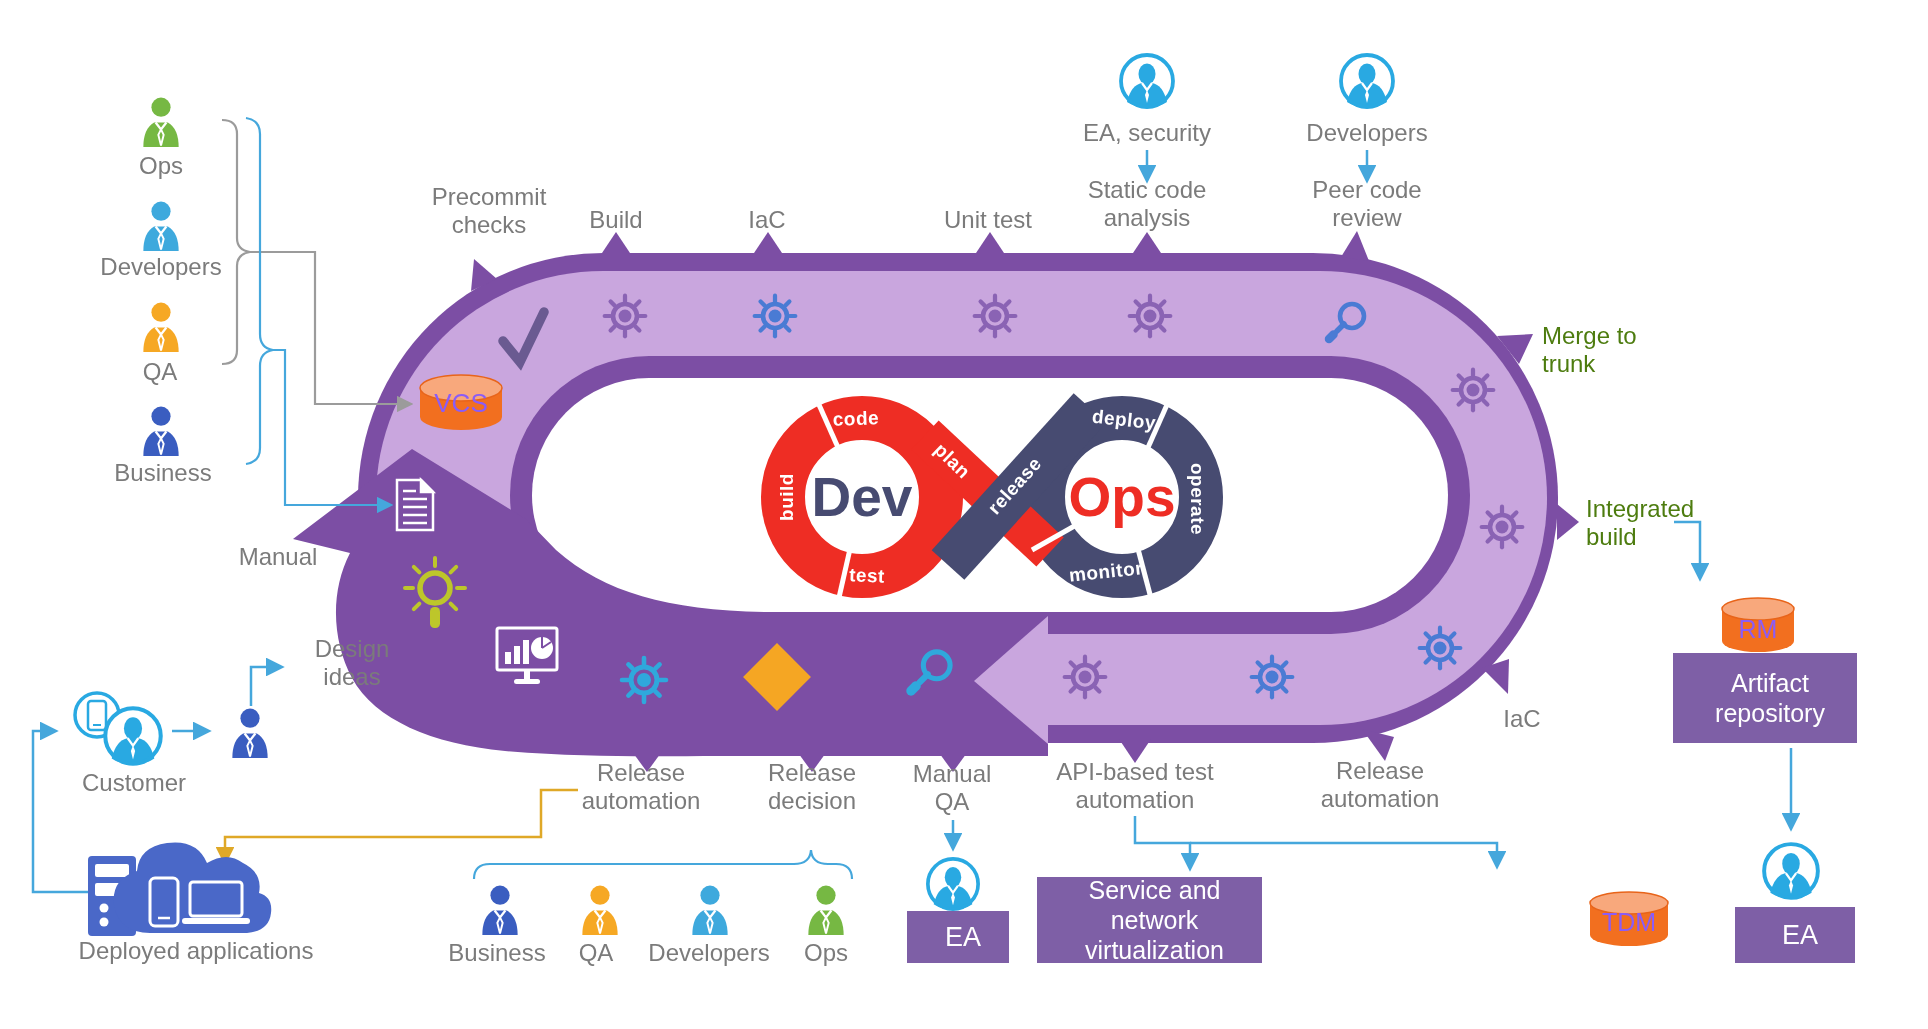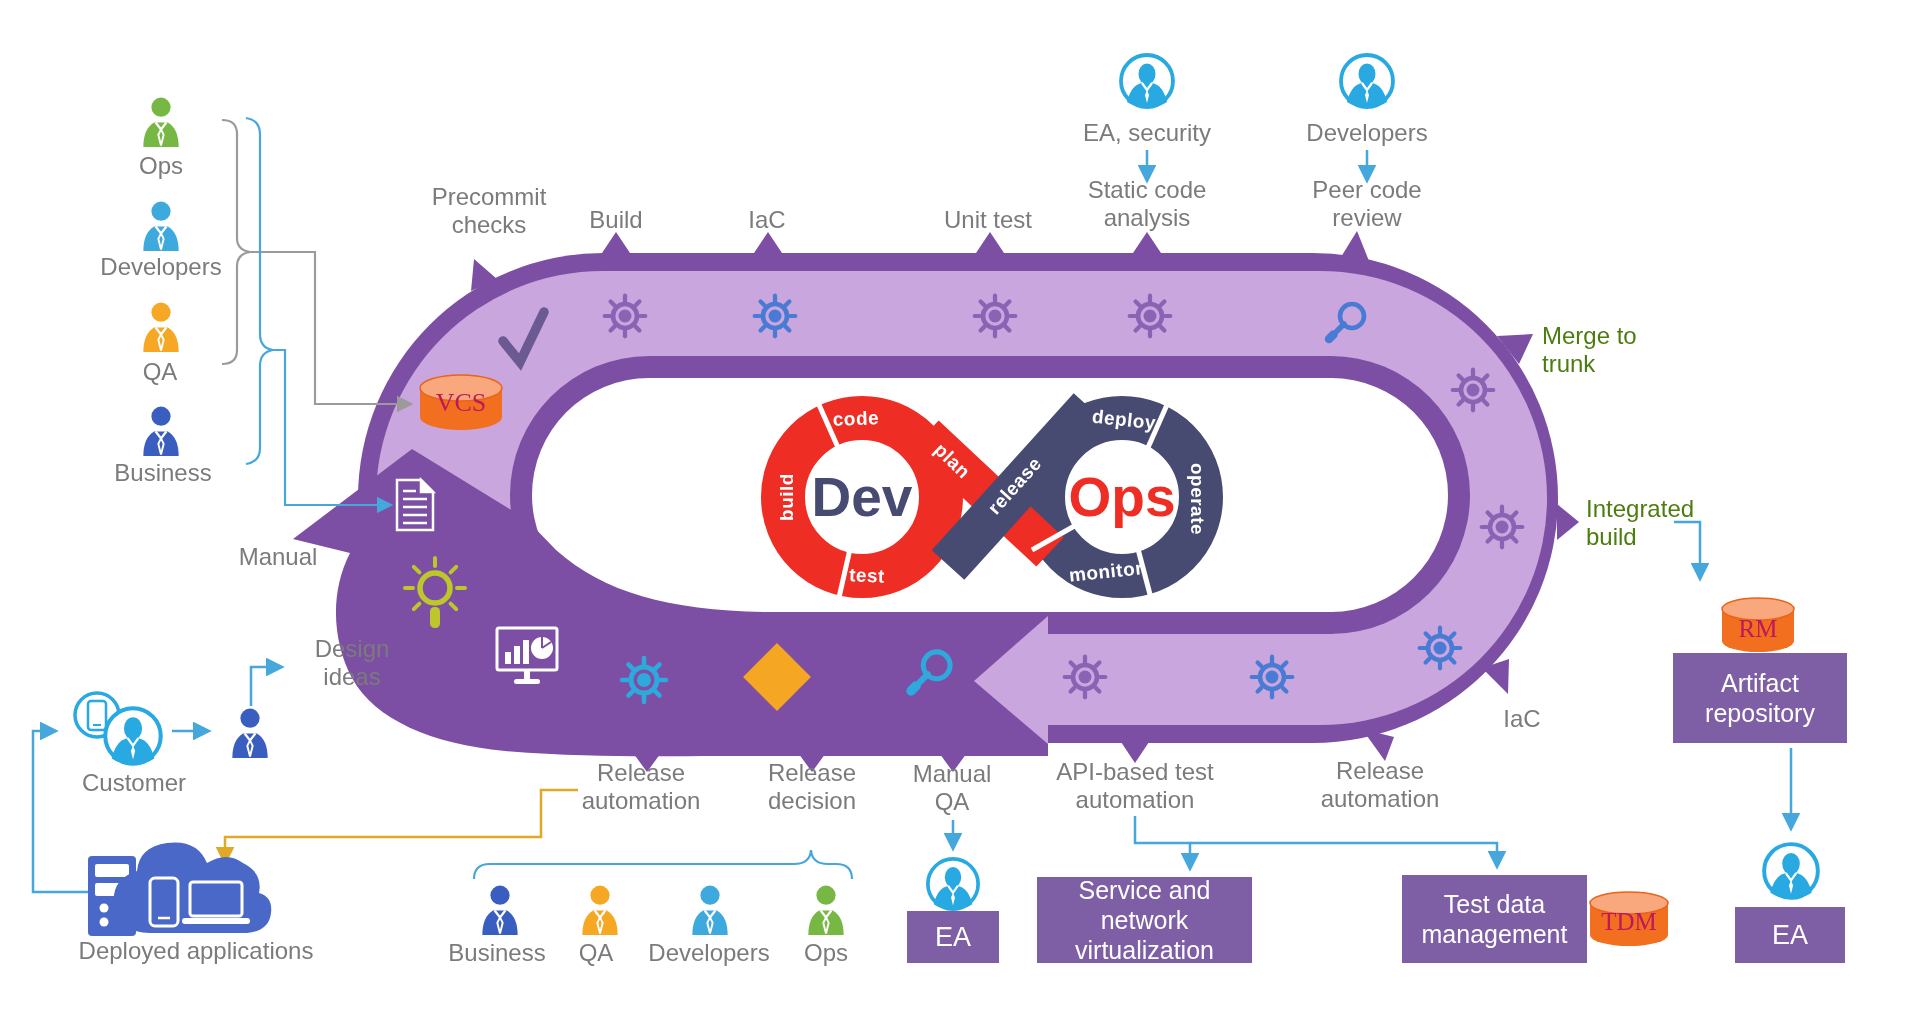--- a/index.html
+++ b/index.html
@@ -3,23 +3,23 @@
 <meta charset="utf-8">
 <style>
   html,body{margin:0;padding:0;background:#fff;}
   #stage{position:relative;width:1928px;height:1029px;background:#fff;overflow:hidden;
          font-family:"Liberation Sans",sans-serif;}
   #bg{position:absolute;left:0;top:0;width:1928px;height:1029px;}
   .lbl{position:absolute;transform:translate(-50%,-50%);text-align:center;color:#7b7b7b;
        font-size:24px;line-height:1.15;white-space:pre-line;}
   .lbl-l{position:absolute;text-align:left;color:#4d7c0f;font-size:24px;line-height:1.15;
        white-space:pre-line;}
-  .cyl{position:absolute;transform:translate(-50%,-50%);color:#be185d;font-size:25px;text-align:center;font-family:Liberation Serif, serif;}
+  .cyl{position:absolute;transform:translate(-50%,-50%);color:#8b5cf6;font-size:25px;text-align:center;}
   .pbox{position:absolute;background:#7e5fa6;color:#fff;display:flex;align-items:center;
-       justify-content:center;text-align:center;font-size:25px;line-height:1.2;white-space:pre-line;}
+       justify-content:center;text-align:center;font-size:25px;line-height:1.2;white-space:pre-line;padding-left:10px;}
   .logo-big{position:absolute;transform:translate(-50%,-50%);font-size:55px;font-weight:bold;}
   .logo-sm{position:absolute;color:#fff;font-size:19px;font-weight:bold;letter-spacing:.5px;}
 </style>
 </head>
 <body>
 
 <div id="stage">
 
 <svg id="bg" viewBox="0 0 1928 1029">
   <defs>
@@ -282,22 +282,20 @@
 <div class="cyl" style="left:461px;top:403px;font-size:26px">VCS</div>
 <div class="cyl" style="left:1758px;top:629px">RM</div>
 <div class="cyl" style="left:1629px;top:922px">TDM</div>
 
 <div class="pbox" style="left:1673px;top:653px;width:174px;height:90px">Artifact
 repository</div>
 <div class="pbox" style="left:1735px;top:907px;width:110px;height:56px;font-size:27px">EA</div>
 <div class="pbox" style="left:907px;top:911px;width:92px;height:52px;font-size:27px">EA</div>
 <div class="pbox" style="left:1037px;top:877px;width:215px;height:86px">Service and network
 virtualization</div>
-<div class="pbox" style="left:1402px;top:875px;width:185px;height:88px">Test data
-management</div>
 
 <div class="logo-big" style="left:862px;top:497px;color:#474b71">Dev</div>
 <div class="logo-big" style="left:1122px;top:497px;color:#ee2d24">Ops</div>
 <div class="logo-sm" style="left:856px;top:419px;transform:translate(-50%,-50%) rotate(-2deg)">code</div>
 <div class="logo-sm" style="left:952px;top:461px;transform:translate(-50%,-50%) rotate(44deg)">plan</div>
 <div class="logo-sm" style="left:787px;top:497px;transform:translate(-50%,-50%) rotate(-90deg)">build</div>
 <div class="logo-sm" style="left:867px;top:576px;transform:translate(-50%,-50%) rotate(2deg)">test</div>
 <div class="logo-sm" style="left:1124px;top:420px;transform:translate(-50%,-50%) rotate(6deg)">deploy</div>
 <div class="logo-sm" style="left:1197px;top:499px;transform:translate(-50%,-50%) rotate(90deg)">operate</div>
 <div class="logo-sm" style="left:1106px;top:572px;transform:translate(-50%,-50%) rotate(-6deg)">monitor</div>

